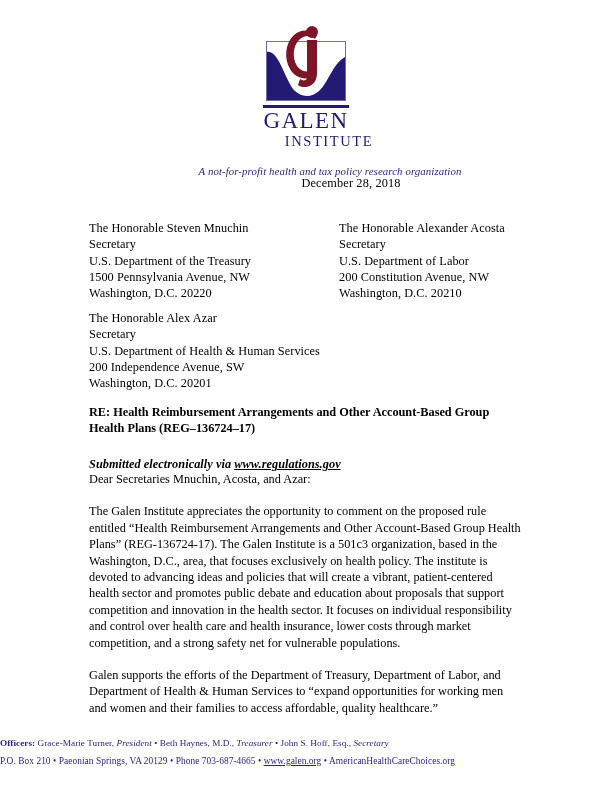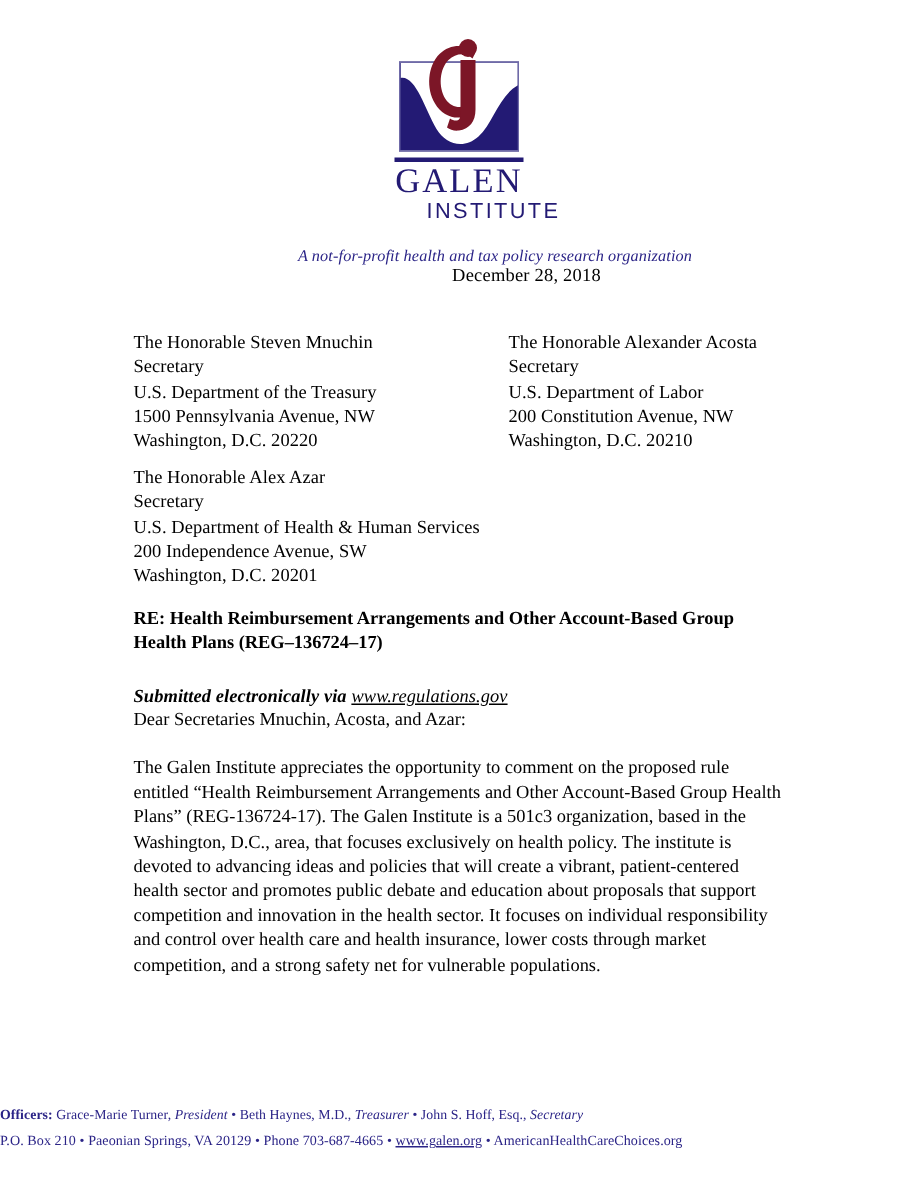--- a/index.html
+++ b/index.html
@@ -72,21 +72,21 @@
   }
   .logo-galen {
     font-family: "Liberation Serif", "DejaVu Serif", serif;
     font-size: 23px;
     letter-spacing: 1.4px;
     color: #231a74;
     line-height: 1.0;
     margin-top: 1px;
   }
   .logo-institute {
-    font-family: Liberation Sans, sans-serif;
+    font-family: Liberation Serif, serif;
     font-size: 14.5px;
     letter-spacing: 1.6px;
     color: #231a74;
     line-height: 1.0;
     margin-top: 2px;
     margin-left: 46px;
   }
   .tagline {
     font-family: "Liberation Serif", "DejaVu Serif", serif;
     font-style: italic;
@@ -136,21 +136,21 @@
 
   .submitted {
     font-size: 12.3px;
     font-style: italic;
     font-weight: bold;
     margin-top: 21px;
     letter-spacing: 0.05px;
   }
   .submitted .url {
     text-decoration: underline;
-    font-weight: normal;
+    font-weight: bold;
   }
 
   .salutation {
     font-size: 12.3px;
   }
 
   p.para {
     font-size: 12.3px;
     line-height: 16.4px;
     margin: 16px 0 0 0;
@@ -230,20 +230,21 @@
 
   <div class="content">
 
     <div class="re-line">RE: Health Reimbursement Arrangements and Other Account-Based Group Health Plans (REG–136724–17)</div>
 
     <div class="submitted"><span>Submitted electronically via </span><span class="url">www.regulations.gov</span></div>
 
     <div class="salutation">Dear Secretaries Mnuchin, Acosta, and Azar:</div>
 
     <p class="para">The Galen Institute appreciates the opportunity to comment on the proposed rule entitled “Health Reimbursement Arrangements and Other Account-Based Group Health Plans” (REG-136724-17).  The Galen Institute is a 501c3 organization, based in the Washington, D.C., area, that focuses exclusively on health policy. The institute is devoted to advancing ideas and policies that will create a vibrant, patient-centered health sector and promotes public debate and education about proposals that support competition and innovation in the health sector.  It focuses on individual responsibility and control over health care and health insurance, lower costs through market competition, and a strong safety net for vulnerable populations.</p>
+    <p class="para">Galen supports the efforts of the Department of Treasury, Department of Labor, and Department of Health &amp; Human Services to “expand opportunities for working men and women and their families to access affordable, quality healthcare.”</p>
   </div>
 
   <div class="footer">
     <div class="footer-line1"><b>Officers:</b> <span>Grace-Marie Turner,</span> <i>President</i> <span>•</span> <span>Beth Haynes, M.D.,</span> <i>Treasurer</i> <span>•</span> <span>John S. Hoff, Esq.,</span> <i>Secretary</i></div>
 
     <div class="footer-line2"><span>P.O. Box 210</span> <span>•</span> <span>Paeonian Springs, VA 20129</span> <span>•</span> <span>Phone 703-687-4665</span> <span>•</span> <span class="flink">www.galen.org</span> <span>•</span> <span>AmericanHealthCareChoices.org</span></div>
   </div>
 
 </div>
 

